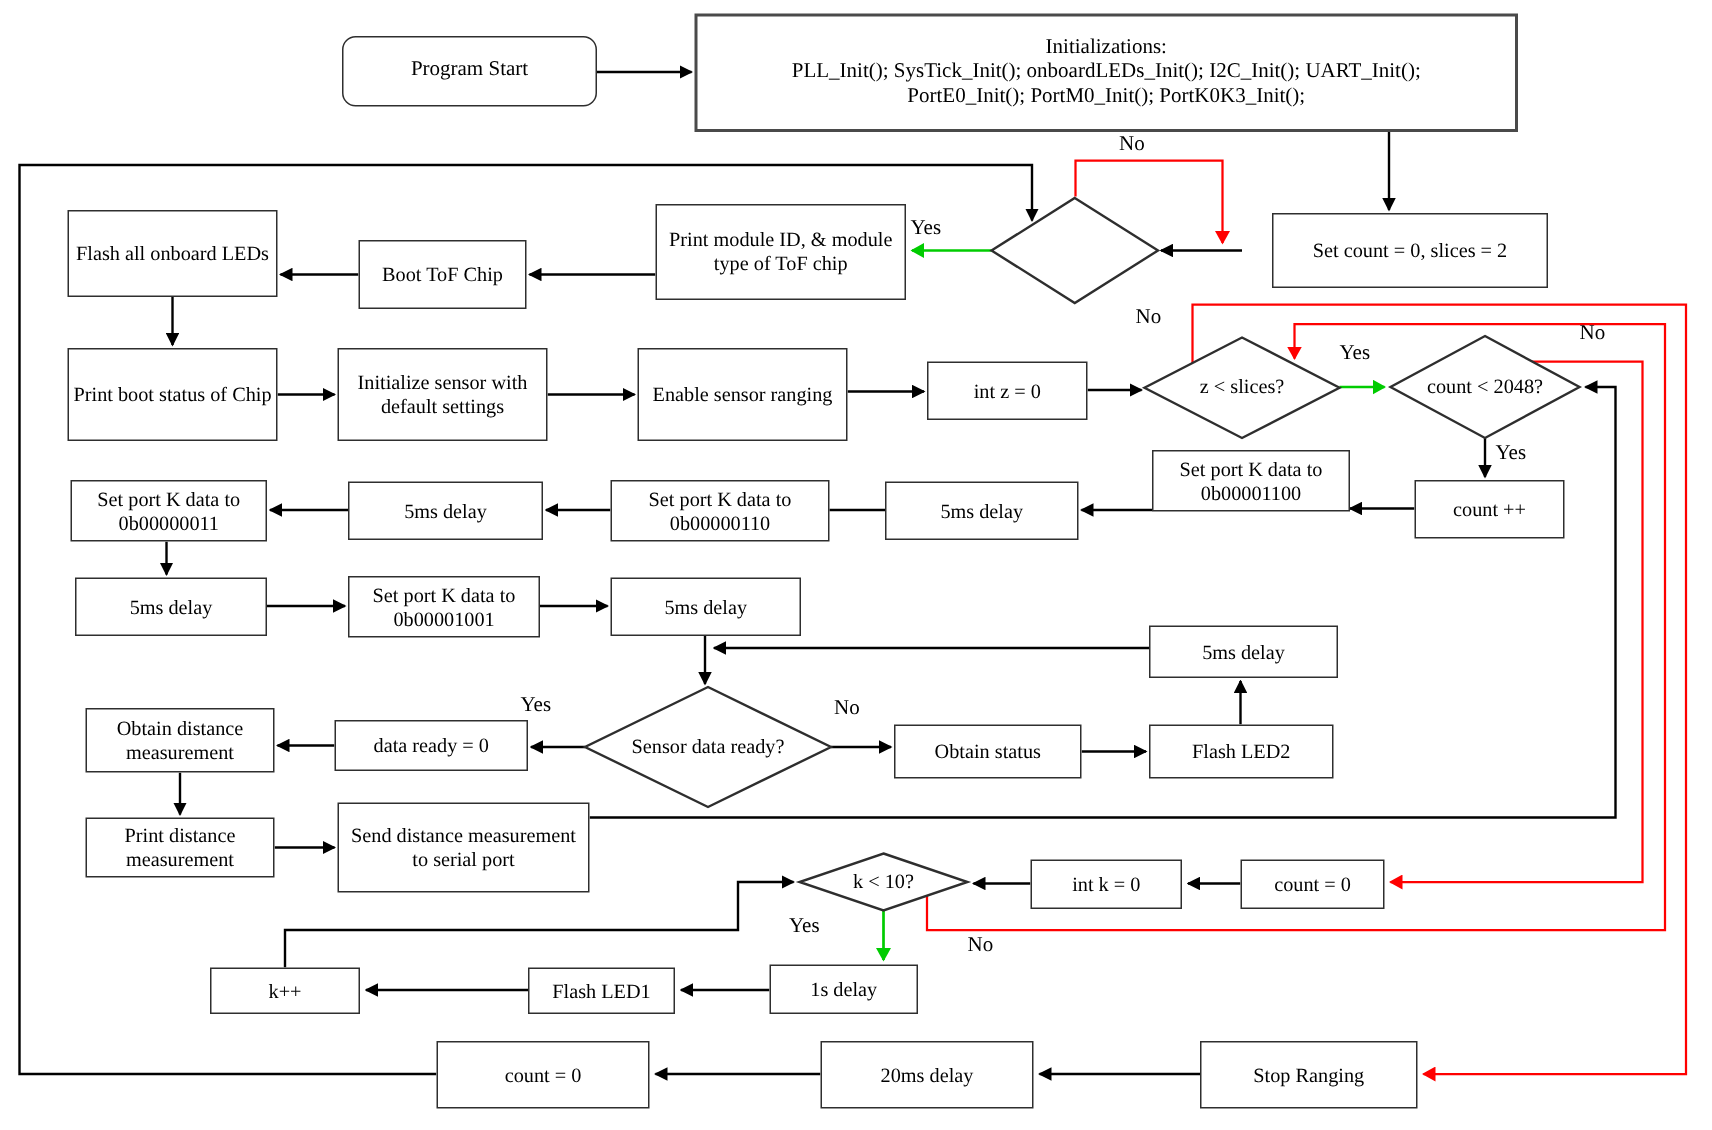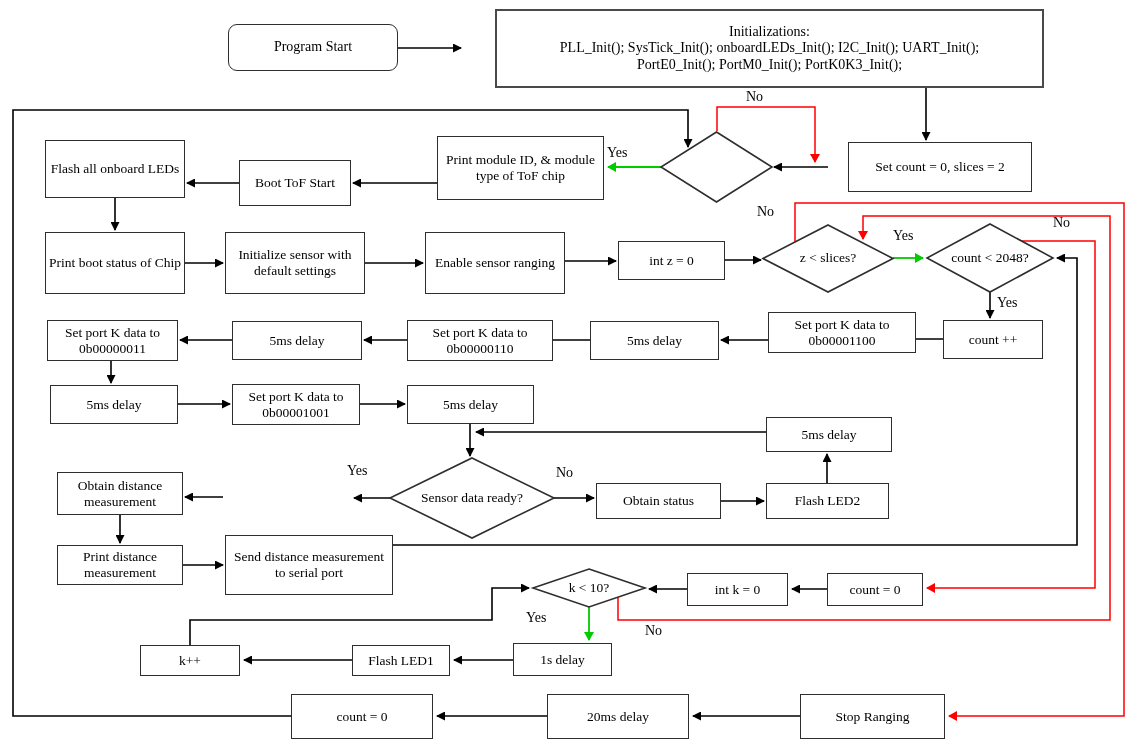--- a/index.html
+++ b/index.html
@@ -3,21 +3,21 @@
 <meta charset="utf-8">
 <style>
   html,body{margin:0;padding:0;background:#ffffff;}
   #canvas{position:relative;width:1141px;height:753px;background:#ffffff;overflow:hidden;
           font-family:"Liberation Serif", "DejaVu Serif", serif;color:#000;}
   #lines{position:absolute;left:0;top:0;z-index:1;}
   .node{position:absolute;z-index:2;background:#ffffff;border:1.6px solid #2e2e2e;
         display:flex;align-items:center;justify-content:center;text-align:center;
         font-size:13.5px;line-height:1.16;padding:1px 3px;box-sizing:border-box;}
   .rounded{border-radius:9px;font-size:14px;}
-  .init{border:2px solid #4a4a4a;font-size:14px;white-space:pre-line;margin-left:32px;}
+  .init{border:2px solid #4a4a4a;font-size:14px;white-space:pre-line;}
   .dlabel{position:absolute;z-index:3;display:flex;align-items:center;justify-content:center;
           text-align:center;font-size:13.5px;line-height:1.1;}
   .elabel{position:absolute;z-index:3;font-size:14px;}
 </style>
 </head>
 <body>
 
 <div id="canvas">
 
   <svg id="lines" width="1141" height="753">
@@ -94,38 +94,39 @@
       <polygon points="589,569 645,588 589,607 533,588"></polygon>
     </g>
   </svg>
 
   <div class="node rounded" style="left:228px;top:24px;width:170px;height:47px">Program Start</div>
   <div class="node init" style="left:463px;top:9px;width:549px;height:79px">Initializations:
 PLL_Init(); SysTick_Init(); onboardLEDs_Init(); I2C_Init(); UART_Init();
 PortE0_Init(); PortM0_Init(); PortK0K3_Init();</div>
   <div class="node" style="left:848px;top:142px;width:184px;height:50px">Set count = 0, slices = 2</div>
   <div class="node" style="left:437px;top:136px;width:167px;height:64px">Print module ID, &amp; module type of ToF chip</div>
-  <div class="node" style="left:239px;top:160px;width:112px;height:46px">Boot ToF Start</div>
+  <div class="node" style="left:239px;top:160px;width:112px;height:46px">Boot ToF Chip</div>
   <div class="node" style="left:45px;top:140px;width:140px;height:58px">Flash all onboard LEDs</div>
   <div class="node" style="left:45px;top:232px;width:140px;height:62px">Print boot status of Chip</div>
   <div class="node" style="left:425px;top:232px;width:140px;height:62px">Enable sensor ranging</div>
   <div class="node" style="left:225px;top:232px;width:140px;height:62px">Initialize sensor with default settings</div>
   <div class="node" style="left:618px;top:241px;width:107px;height:39px">int z = 0</div>
   <div class="node" style="left:943px;top:320px;width:100px;height:39px">count ++</div>
-  <div class="node" style="left:768px;top:312px;width:148px;height:41px">Set port K data to 0b00001100</div>
+  <div class="node" style="left:768px;top:300px;width:132px;height:41px">Set port K data to 0b00001100</div>
   <div class="node" style="left:590px;top:321px;width:129px;height:39px">5ms delay</div>
   <div class="node" style="left:407px;top:320px;width:146px;height:41px">Set port K data to 0b00000110</div>
   <div class="node" style="left:232px;top:321px;width:130px;height:39px">5ms delay</div>
   <div class="node" style="left:47px;top:320px;width:131px;height:41px">Set port K data to 0b00000011</div>
   <div class="node" style="left:50px;top:385px;width:128px;height:39px">5ms delay</div>
   <div class="node" style="left:232px;top:384px;width:128px;height:41px">Set port K data to 0b00001001</div>
   <div class="node" style="left:407px;top:385px;width:127px;height:39px">5ms delay</div>
   <div class="node" style="left:766px;top:417px;width:126px;height:35px">5ms delay</div>
   <div class="node" style="left:596px;top:483px;width:125px;height:36px">Obtain status</div>
   <div class="node" style="left:766px;top:483px;width:123px;height:36px">Flash LED2</div>
+  <div class="node" style="left:223px;top:480px;width:129px;height:34px">data ready = 0</div>
   <div class="node" style="left:57px;top:472px;width:126px;height:43px">Obtain distance measurement</div>
   <div class="node" style="left:57px;top:545px;width:126px;height:40px">Print distance measurement</div>
   <div class="node" style="left:225px;top:535px;width:168px;height:60px">Send distance measurement to serial port</div>
   <div class="node" style="left:827px;top:573px;width:96px;height:33px">count = 0</div>
   <div class="node" style="left:687px;top:573px;width:101px;height:33px">int k = 0</div>
   <div class="node" style="left:513px;top:643px;width:99px;height:33px">1s delay</div>
   <div class="node" style="left:352px;top:645px;width:98px;height:31px">Flash LED1</div>
   <div class="node" style="left:140px;top:645px;width:100px;height:31px">k++</div>
   <div class="node" style="left:291px;top:694px;width:142px;height:45px">count = 0</div>
   <div class="node" style="left:547px;top:694px;width:142px;height:45px">20ms delay</div>

